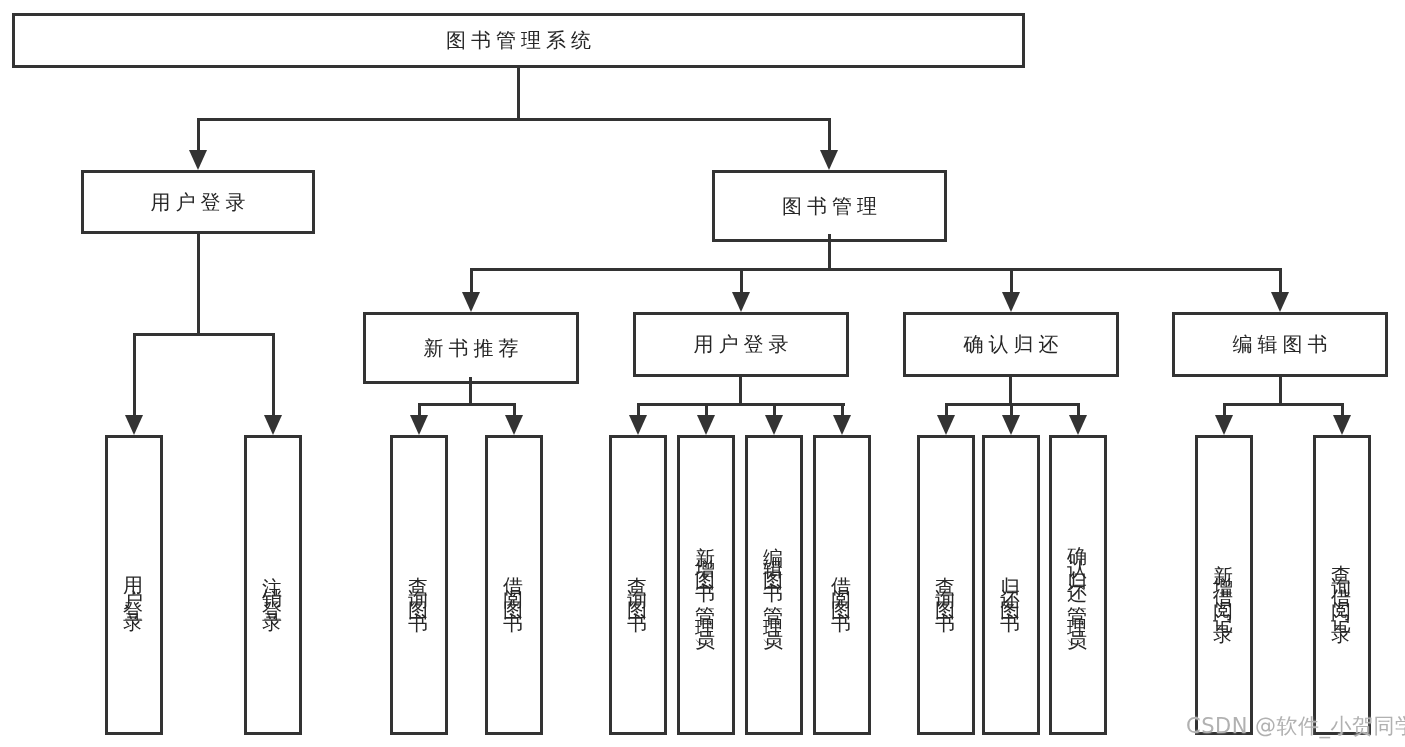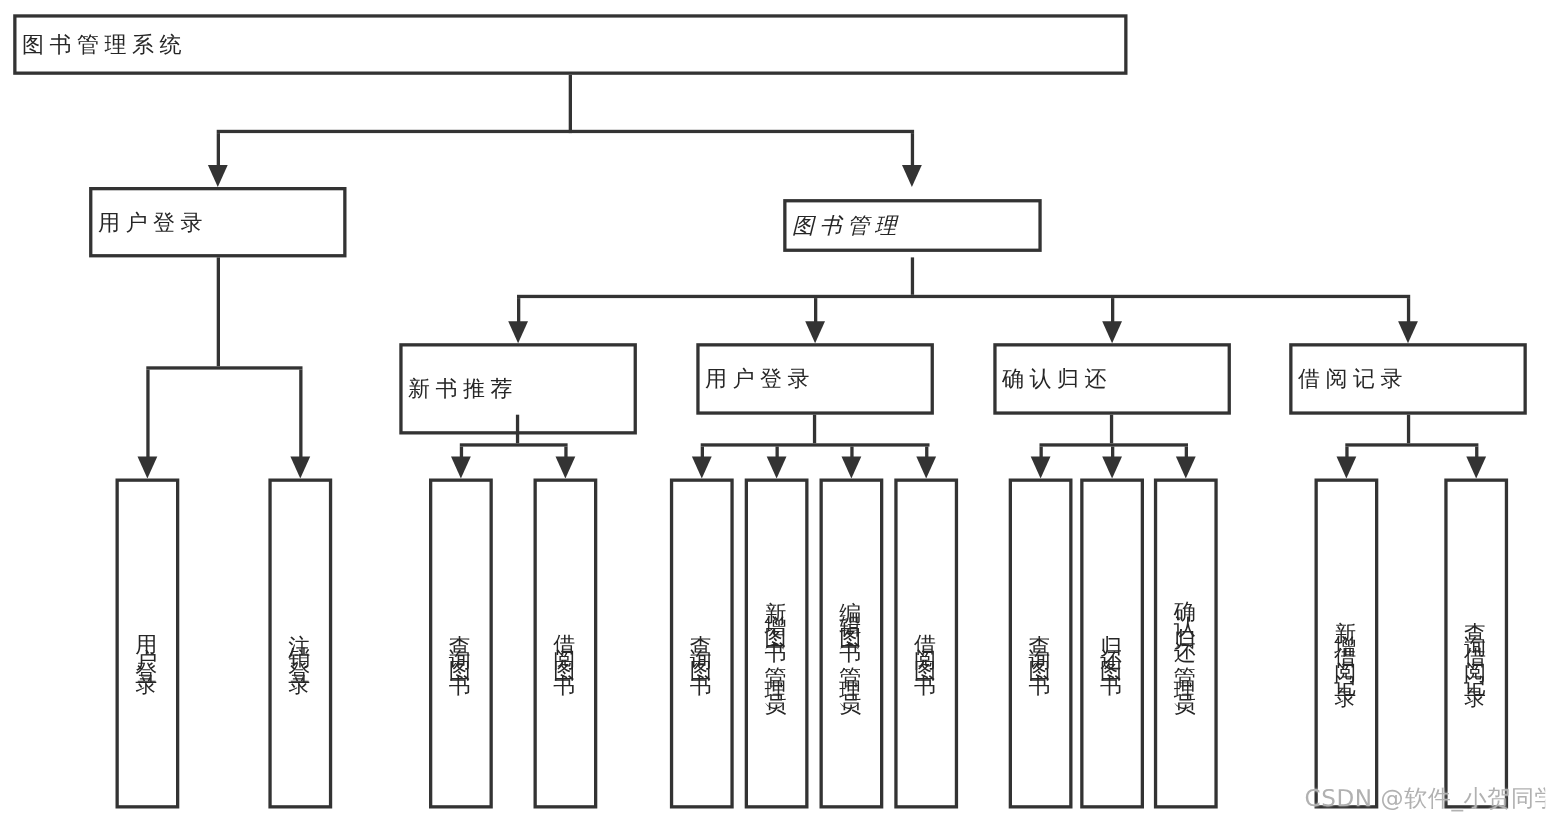--- a/index.html
+++ b/index.html
@@ -11,21 +11,21 @@
     font-family: "DejaVu Sans", sans-serif;
     overflow: hidden;
   }
   .box {
     position: absolute;
     box-sizing: border-box;
     border: 3px solid #333333;
     background: #ffffff;
     display: flex;
     align-items: center;
-    justify-content: flex-start;
+    justify-content: center;
     color: #262626;
     font-size: 20px;
     letter-spacing: 5px;
     text-indent: 5px;
     white-space: nowrap;
   }
   .leaf {
     position: absolute;
     box-sizing: border-box;
     border: 3px solid #333333;
@@ -76,21 +76,21 @@
   <div class="stem" style="left:517px; top:68px; width:3px; height:53px;"></div>
   <div class="stem" style="left:197px; top:118px; width:634px; height:3px;"></div>
   <div class="stem" style="left:197px; top:121px; width:3px; height:29px;"></div>
   <div class="ahead" style="left:189px; top:150px;"></div>
   <div class="stem" style="left:828px; top:121px; width:3px; height:29px;"></div>
   <div class="ahead" style="left:820px; top:150px;"></div>
 
   <div class="box" style="left:81px; top:170px; width:234px; height:64px;">
     <span>用户登录</span>
   </div>
-  <div class="box" style="left:712px; top:181px; width:235px; height:48px;font-style:italic;">
+  <div class="box" style="left:712px; top:170px; width:235px; height:72px;">
     <span>图书管理</span>
   </div>
 
   <div class="stem" style="left:197px; top:234px; width:3px; height:99px;"></div>
   <div class="stem" style="left:133px; top:333px; width:142px; height:3px;"></div>
   <div class="stem" style="left:133px; top:336px; width:3px; height:80px;"></div>
   <div class="ahead" style="left:125px; top:415px;"></div>
   <div class="stem" style="left:272px; top:336px; width:3px; height:80px;"></div>
   <div class="ahead" style="left:264px; top:415px;"></div>
 
@@ -98,31 +98,31 @@
   <div class="stem" style="left:470px; top:268px; width:812px; height:3px;"></div>
   <div class="stem" style="left:470px; top:271px; width:3px; height:22px;"></div>
   <div class="ahead" style="left:462px; top:292px;"></div>
   <div class="stem" style="left:740px; top:271px; width:3px; height:22px;"></div>
   <div class="ahead" style="left:732px; top:292px;"></div>
   <div class="stem" style="left:1010px; top:271px; width:3px; height:22px;"></div>
   <div class="ahead" style="left:1002px; top:292px;"></div>
   <div class="stem" style="left:1279px; top:271px; width:3px; height:22px;"></div>
   <div class="ahead" style="left:1271px; top:292px;"></div>
 
-  <div class="box" style="left:363px; top:312px; width:216px; height:83px;">
+  <div class="box" style="left:363px; top:312px; width:216px; height:72px;">
     <span>新书推荐</span>
   </div>
   <div class="box" style="left:633px; top:312px; width:216px; height:65px;">
     <span>用户登录</span>
   </div>
   <div class="box" style="left:903px; top:312px; width:216px; height:65px;">
     <span>确认归还</span>
   </div>
   <div class="box" style="left:1172px; top:312px; width:216px; height:65px;">
-    <span>借阅记录</span>
+    <span>编辑图书</span>
   </div>
 
   <div class="stem" style="left:469px; top:377px; width:3px; height:26px;"></div>
   <div class="stem" style="left:418px; top:403px; width:98px; height:3px;"></div>
   <div class="stem" style="left:418px; top:406px; width:3px; height:10px;"></div>
   <div class="ahead" style="left:410px; top:415px;"></div>
   <div class="stem" style="left:513px; top:406px; width:3px; height:10px;"></div>
   <div class="ahead" style="left:505px; top:415px;"></div>
 
   <div class="stem" style="left:739px; top:377px; width:3px; height:26px;"></div>

